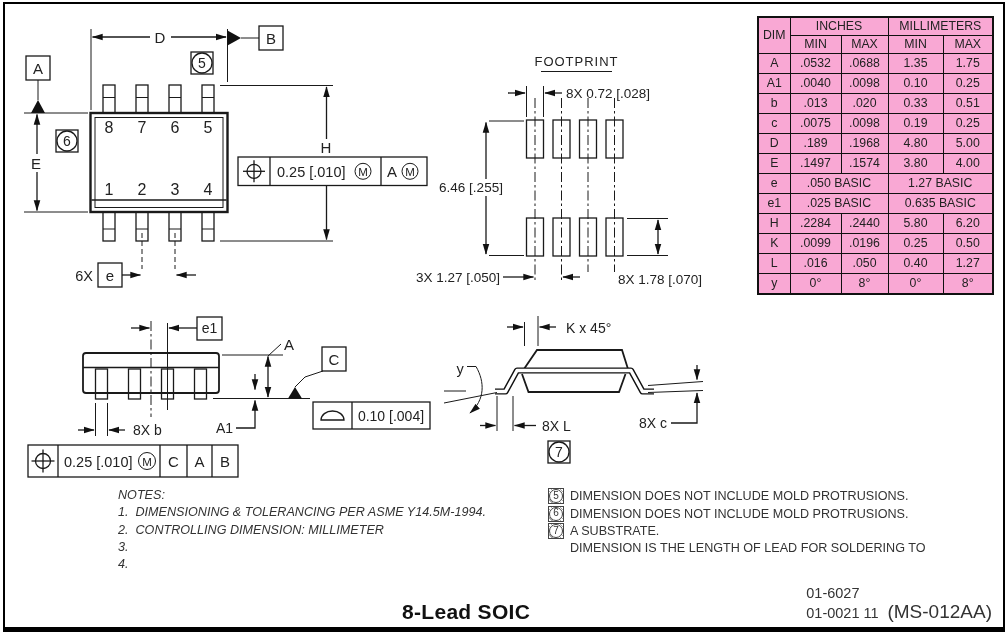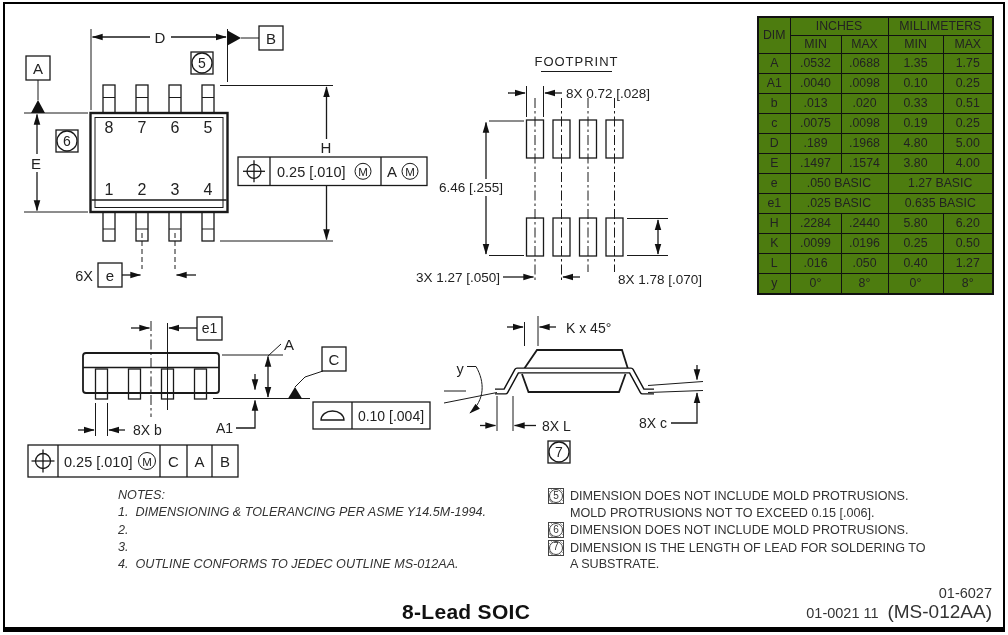--- a/index.html
+++ b/index.html
@@ -9,38 +9,38 @@
          border:2px solid #000;border-bottom:5px solid #000;pointer-events:none;}
   svg.draw{position:absolute;left:0;top:0;}
   svg .tx{font-family:"Liberation Sans",sans-serif;fill:#222;}
   .ln{stroke:#1a1a1a;stroke-width:1.3;fill:none;}
   .thick{stroke-width:2.4;}
   .med{stroke-width:1.8;}
   .thin{stroke-width:1;}
   .cl{stroke:#1a1a1a;stroke-width:1;fill:none;stroke-dasharray:10 3 2.5 3;}
   .dsh{stroke:#1a1a1a;stroke-width:1;fill:none;stroke-dasharray:5 3;}
   
-  table.dim{position:absolute;left:757px;top:16px;border-collapse:collapse;background:#4d7c0f;
+  table.dim{position:absolute;left:757px;top:16px;border-collapse:collapse;background:#f9a8d4;
             border:2px solid #111;font-size:12.3px;color:#222;table-layout:fixed;}
   table.dim th,table.dim td{border:1px solid #111;text-align:center;padding:0;font-weight:normal;
             height:19px;line-height:13px;white-space:nowrap;overflow:hidden;}
   table.dim thead th{height:17px;}
   
   .notes{position:absolute;left:118px;top:487px;font-size:12.6px;line-height:17.3px;color:#333;font-style:italic;}
   .note-item{display:flex;gap:7px;}
   .flag-notes{position:absolute;left:548px;top:488px;font-size:12.6px;line-height:16.6px;color:#333;}
   .fnote{display:flex;gap:6px;margin-bottom:1px;align-items:flex-start;}
   .flag{width:16px;height:16px;box-sizing:border-box;border:1px solid #444;flex:0 0 auto;margin-top:0px;
         background:repeating-linear-gradient(45deg,#fff 0 2px,#aaa 2px 3px);
         display:flex;align-items:center;justify-content:center;}
   .flag i{font-style:normal;width:14px;height:14px;box-sizing:border-box;border:1px solid #444;border-radius:50%;
         background:#fff;font-size:10px;display:flex;align-items:center;justify-content:center;}
   
   .title{position:absolute;left:402px;top:600px;font-size:21px;font-weight:bold;color:#111;letter-spacing:.3px;}
-  .docnums{position:absolute;right:16px;top:585px;text-align:right;color:#333;}
+  .docnums{position:absolute;right:16px;top:585px;text-align:left;color:#333;}
   .docnums .d1{font-size:14.5px;}
   .docnums .d2{font-size:14.5px;}
   .docnums .d3{font-size:19px;}
 </style>
 </head>
 <body>
 
 <div class="page">
   <div class="frame"></div>
 
@@ -463,56 +463,55 @@
 
   <div class="notes">
     <div>NOTES:</div>
     <div>
         <div class="note-item">
           <span>1.</span>
           <span>DIMENSIONING &amp; TOLERANCING PER ASME Y14.5M-1994.</span>
         </div>
         <div class="note-item">
           <span>2.</span>
+          <span>CONTROLLING DIMENSION: MILLIMETER</span>
         </div>
         <div class="note-item">
           <span>3.</span>
         </div>
         <div class="note-item">
           <span>4.</span>
-          <span>OUTLINE CONFORMS TO JEDEC OUTLINE MS-012AA.</span>
         </div>
       </div>
   </div>
 
   <div class="flag-notes">
       <div class="fnote">
         <span class="flag">
           <i>5</i>
         </span>
         <div>
           <div>DIMENSION DOES NOT INCLUDE MOLD PROTRUSIONS.</div>
-          <div>MOLD PROTRUSIONS NOT TO EXCEED 0.15 [.006].</div>
         </div>
       </div>
       <div class="fnote">
         <span class="flag">
           <i>6</i>
         </span>
         <div>
           <div>DIMENSION DOES NOT INCLUDE MOLD PROTRUSIONS.</div>
         </div>
       </div>
       <div class="fnote">
         <span class="flag">
           <i>7</i>
         </span>
         <div>
+          <div>A SUBSTRATE.</div>
           <div>DIMENSION IS THE LENGTH OF LEAD FOR SOLDERING TO</div>
-          <div>A SUBSTRATE.</div>
         </div>
       </div>
     </div>
 
   <div class="title">8-Lead SOIC</div>
   <div class="docnums">
     <div class="d1">01-6027</div>
     <div><span class="d2">01-0021 11</span>&nbsp;&nbsp;<span class="d3">(MS-012AA)</span></div>
   </div>
 </div>

